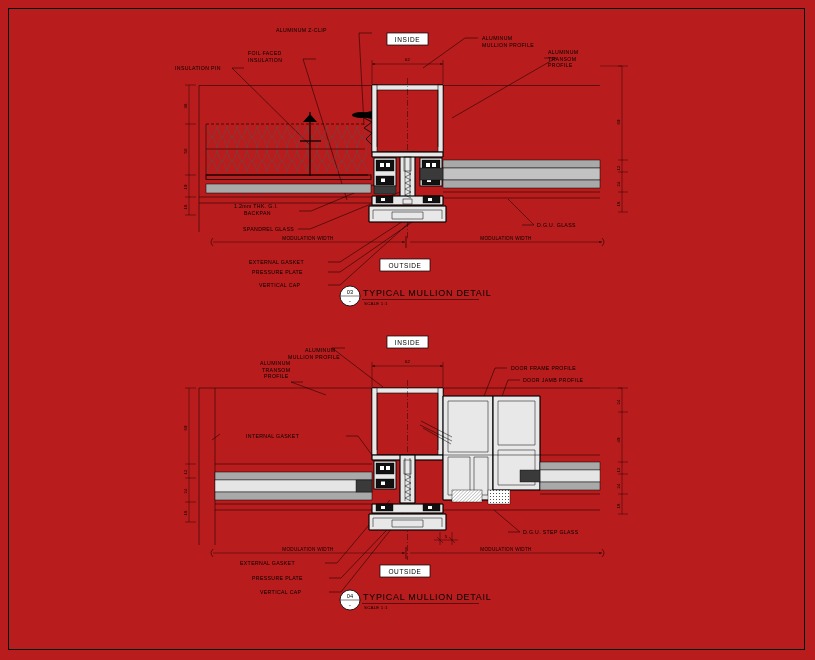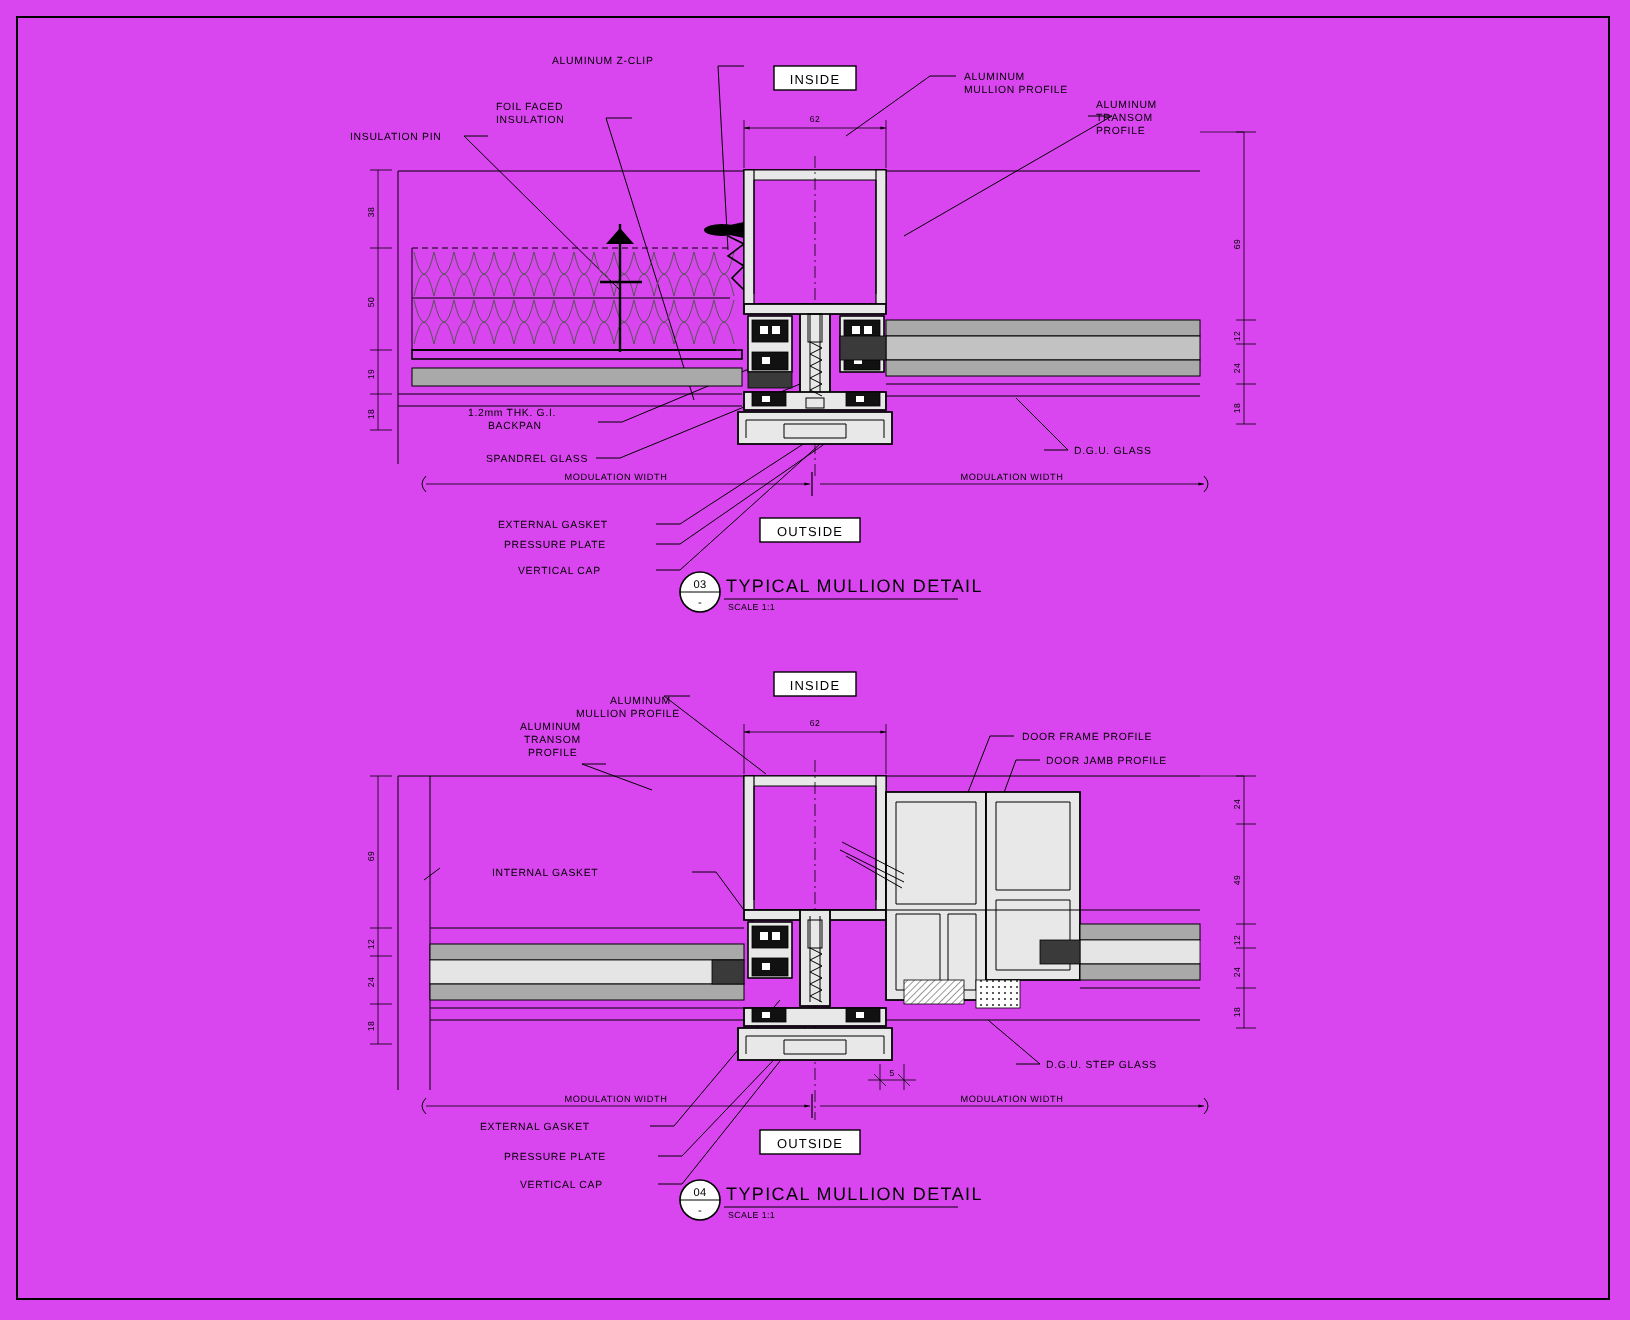--- a/index.html
+++ b/index.html
@@ -7,21 +7,21 @@
     padding: 0;
     background: #ffffff;
   }
   body {
     font-family: "Liberation Sans", sans-serif;
   }
   #sheet {
     position: relative;
     width: 815px;
     height: 660px;
-    background: #d946ef;
+    background: #b91c1c;
     overflow: hidden;
   }
   #sheet-border {
     position: absolute;
     left: 8px;
     top: 8px;
     width: 797px;
     height: 642px;
     border: 1.5px solid #000;
     box-sizing: border-box;

